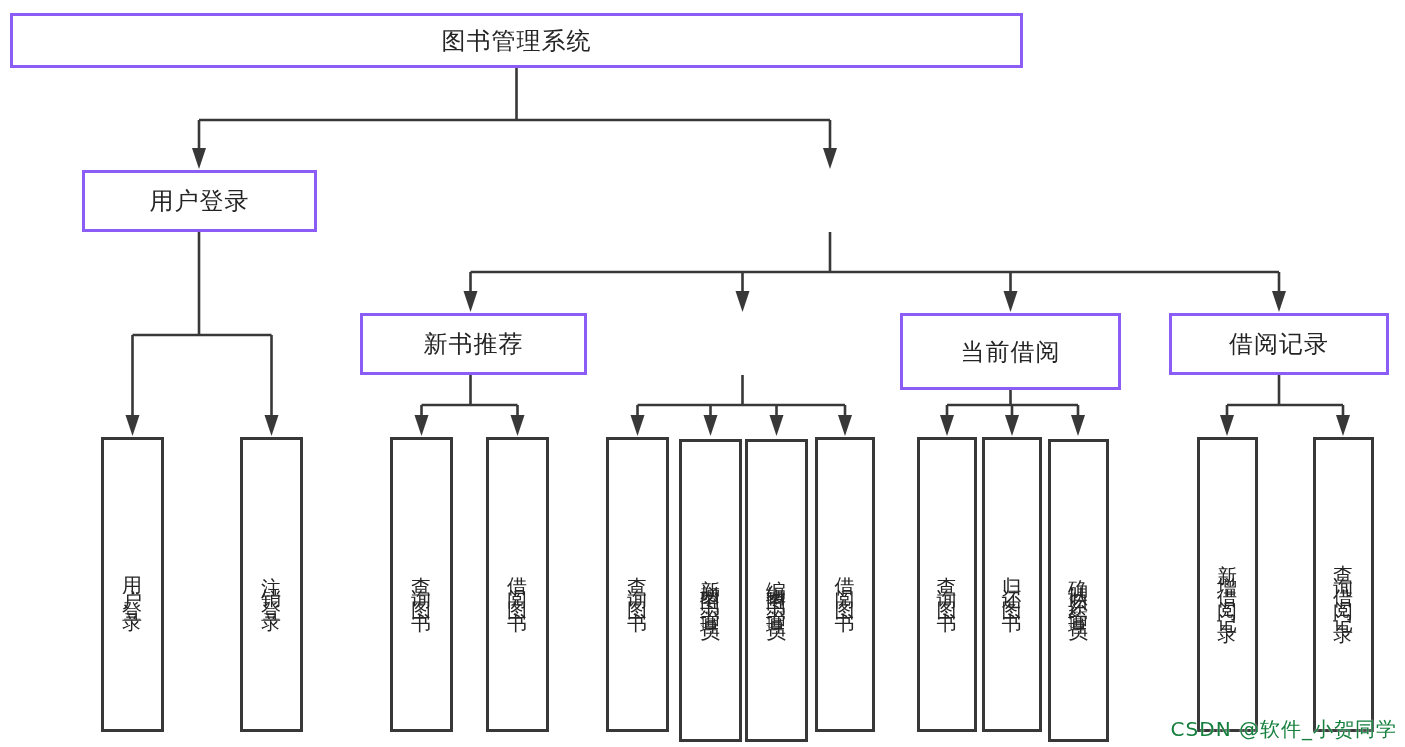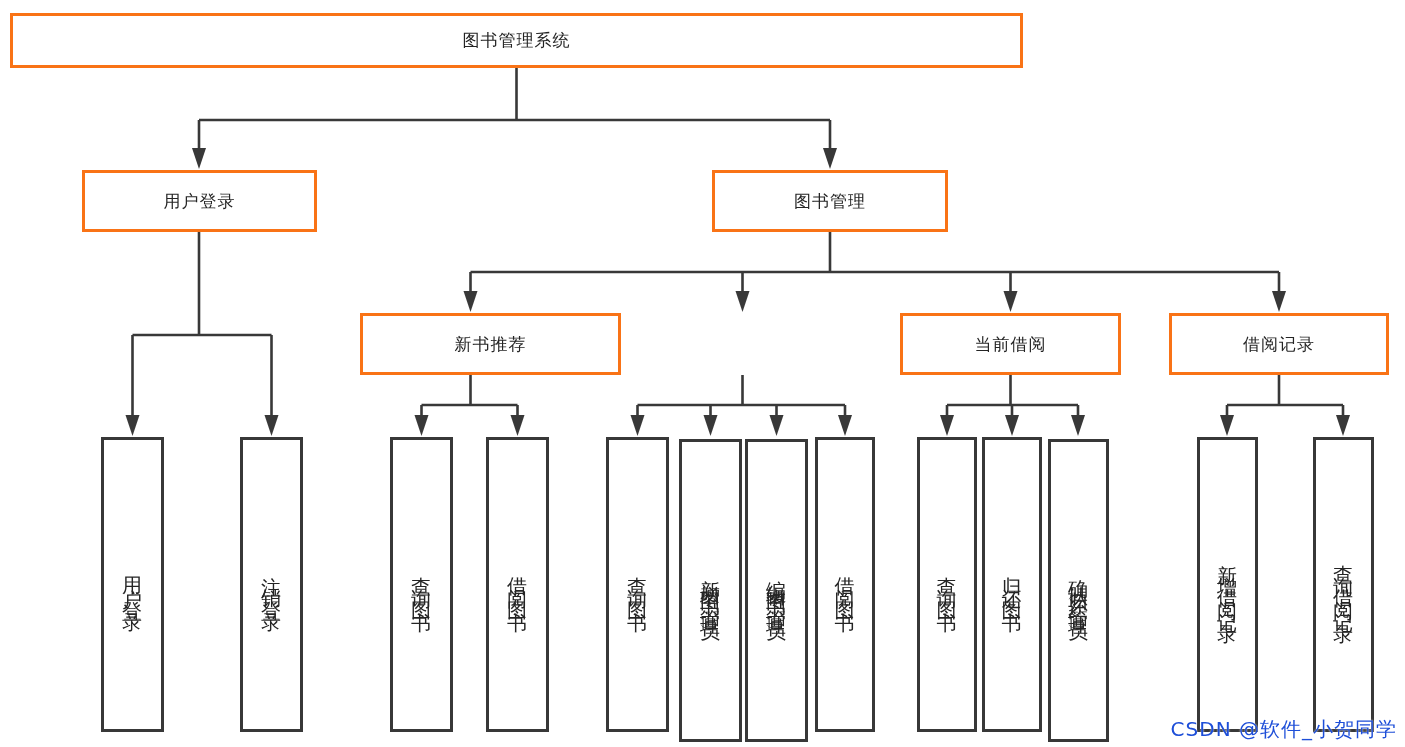--- a/index.html
+++ b/index.html
@@ -3,35 +3,35 @@
 <meta charset="utf-8">
 <style>
   html,body{margin:0;padding:0;background:#fff;}
   .canvas{
     position:relative;width:1405px;height:747px;background:#ffffff;overflow:hidden;
     font-family:"DejaVu Sans","Liberation Sans",sans-serif;
   }
   .wires{position:absolute;left:0;top:0;}
   .hbox{
     position:absolute;box-sizing:border-box;background:#ffffff;
-    border:3px solid #f97316;display:flex;align-items:center;justify-content:center;
-    font-size:17px;color:#242424;letter-spacing:1px;z-index:2;
+    border:3px solid #8b5cf6;display:flex;align-items:center;justify-content:center;
+    font-size:24px;color:#242424;letter-spacing:1px;z-index:2;
   }
   .vbox{
     position:absolute;box-sizing:border-box;background:#ffffff;
     border:3px solid #383838;display:flex;align-items:center;justify-content:center;
     z-index:2;
   }
   .vlabel{
     writing-mode:vertical-rl;font-size:20px;color:#242424;letter-spacing:12px;
     line-height:1;white-space:nowrap;
   }
   .vlabel.tight{letter-spacing:6px;}
   .watermark{
-    position:absolute;right:8px;bottom:4px;font-size:20px;color:#1d4ed8;
+    position:absolute;right:8px;bottom:4px;font-size:20px;color:#15803d;
     letter-spacing:1px;z-index:3;text-shadow:0 0 2px #ffffff;
   }
 </style>
 </head>
 <body>
 
 <div class="canvas">
 
   <svg class="wires" width="1405" height="747" viewBox="0 0 1405 747">
     <g stroke="#383838" stroke-width="2.6" fill="none">
@@ -73,28 +73,25 @@
     </g>
   </svg>
 
   <div class="hbox" style="left:10px;top:13px;width:1013px;height:55px;">
     <span>图书管理系统</span>
   </div>
 
   <div class="hbox" style="left:82px;top:170px;width:235px;height:62px;">
     <span>用户登录</span>
   </div>
-  <div class="hbox" style="left:712px;top:170px;width:236px;height:62px;">
-    <span>图书管理</span>
-  </div>
 
-  <div class="hbox" style="left:360px;top:313px;width:261px;height:62px;">
+  <div class="hbox" style="left:360px;top:313px;width:227px;height:62px;">
     <span>新书推荐</span>
   </div>
-  <div class="hbox" style="left:900px;top:313px;width:221px;height:62px;font-family:Liberation Serif, serif;">
+  <div class="hbox" style="left:900px;top:313px;width:221px;height:77px;font-family:Liberation Serif, serif;">
     <span>当前借阅</span>
   </div>
   <div class="hbox" style="left:1169px;top:313px;width:220px;height:62px;text-align:center;">
     <span>借阅记录</span>
   </div>
 
   <div class="vbox" style="left:101px;top:437px;width:63px;height:295px;">
     <span class="vlabel">用户登录</span>
   </div>
   <div class="vbox" style="left:240px;top:437px;width:63px;height:295px;">

